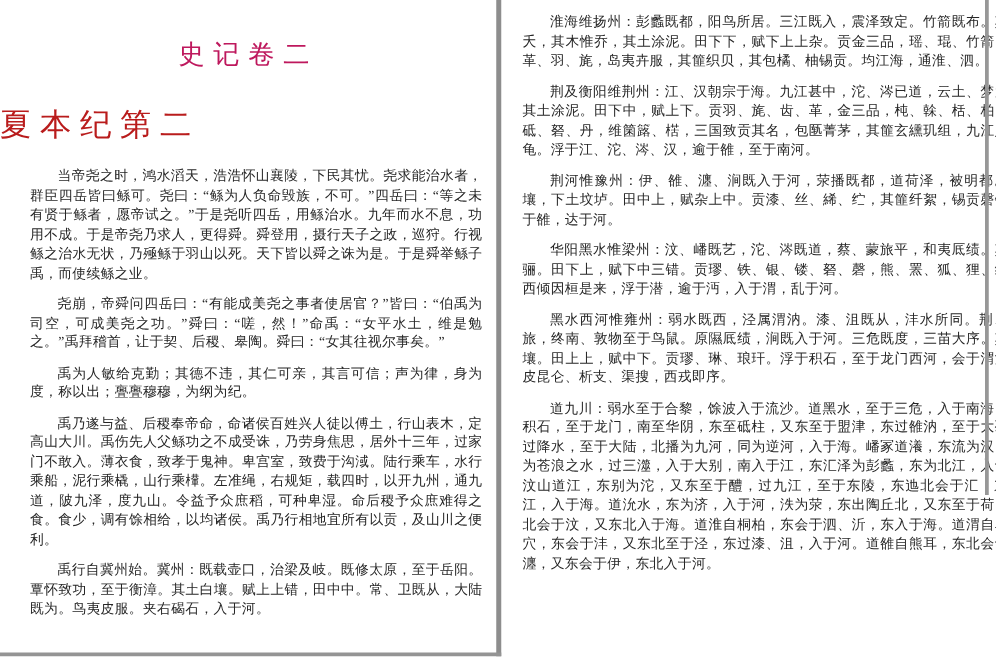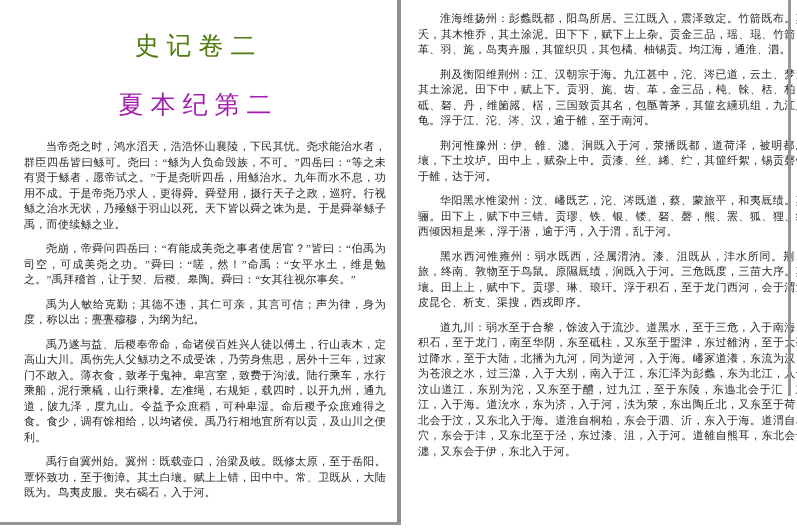--- a/index.html
+++ b/index.html
@@ -40,32 +40,31 @@
   .right-edge-shadow {
     position: absolute;
     left: 788px; top: 0;
     width: 3px; height: 396px;
     background: #979797;
   }
 
   .volume-title {
     margin: 29px 0 0 0;
     text-align: center;
+    font-size: 21px;
+    font-weight: normal;
+    letter-spacing: 7px;
+    color: #be185d;
+  }
+  .chapter-title {
+    margin: 26px 0 0 0;
     font-size: 25px;
     font-weight: normal;
     letter-spacing: 7px;
-    color: #4d7c0f;
-  }
-  .chapter-title {
-    margin: 26px 0 0 0;
-    text-align: center;
-    font-size: 25px;
-    font-weight: normal;
-    letter-spacing: 7px;
-    color: #a21caf;
+    color: #b91c1c;
   }
 
   .text-block { color: #262626; }
   .text-block-left  { margin: 18px 11px 0 24px; }
   .text-block-right { margin: 11px 20px 0 17px; }
 
   .text-block p.para {
     font-size: 11px;
     line-height: 15.5px;
     margin: 0 0 9px 0;

